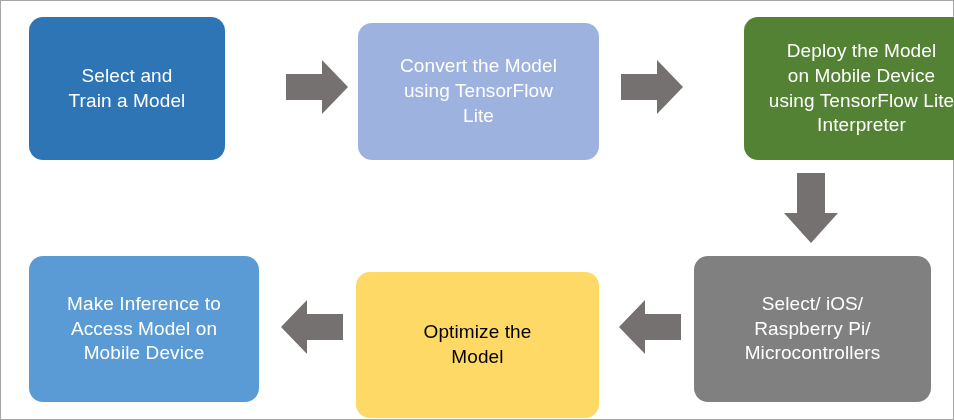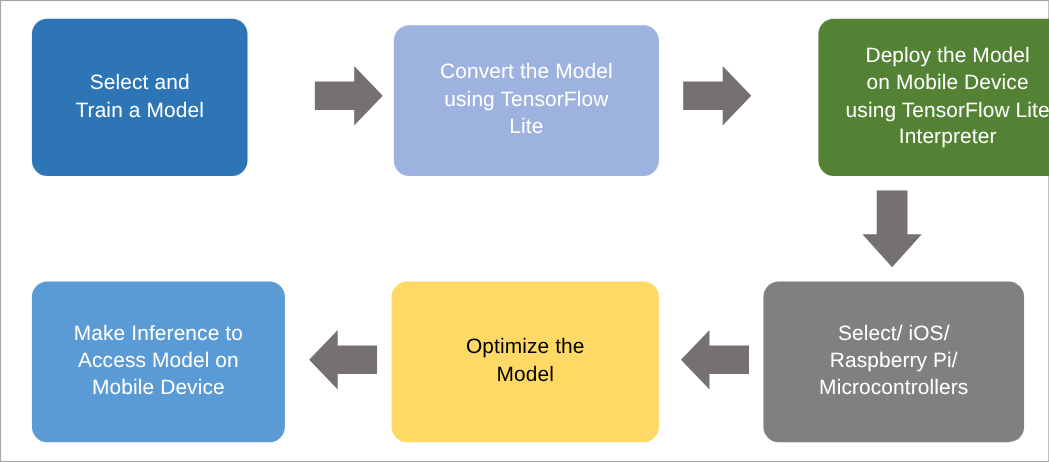--- a/index.html
+++ b/index.html
@@ -29,21 +29,21 @@
     align-items: center;
     justify-content: center;
     text-align: center;
     line-height: 1.3;
     font-size: 19px;
     letter-spacing: 0.1px;
     padding: 4px 8px;
     white-space: pre-line;
   }
   .node.light-text { color: #ffffff; }
-  .node.dark-text  { color: #000000; }
+  .node.dark-text  { color: #000000; margin-top: 16px; }
 
   .arrow {
     position: absolute;
   }
   .arrow svg { display: block; width: 100%; height: 100%; }
 </style>
 </head>
 <body>
 
 <div id="diagram-frame" style="border-color: rgb(166, 166, 166);">

